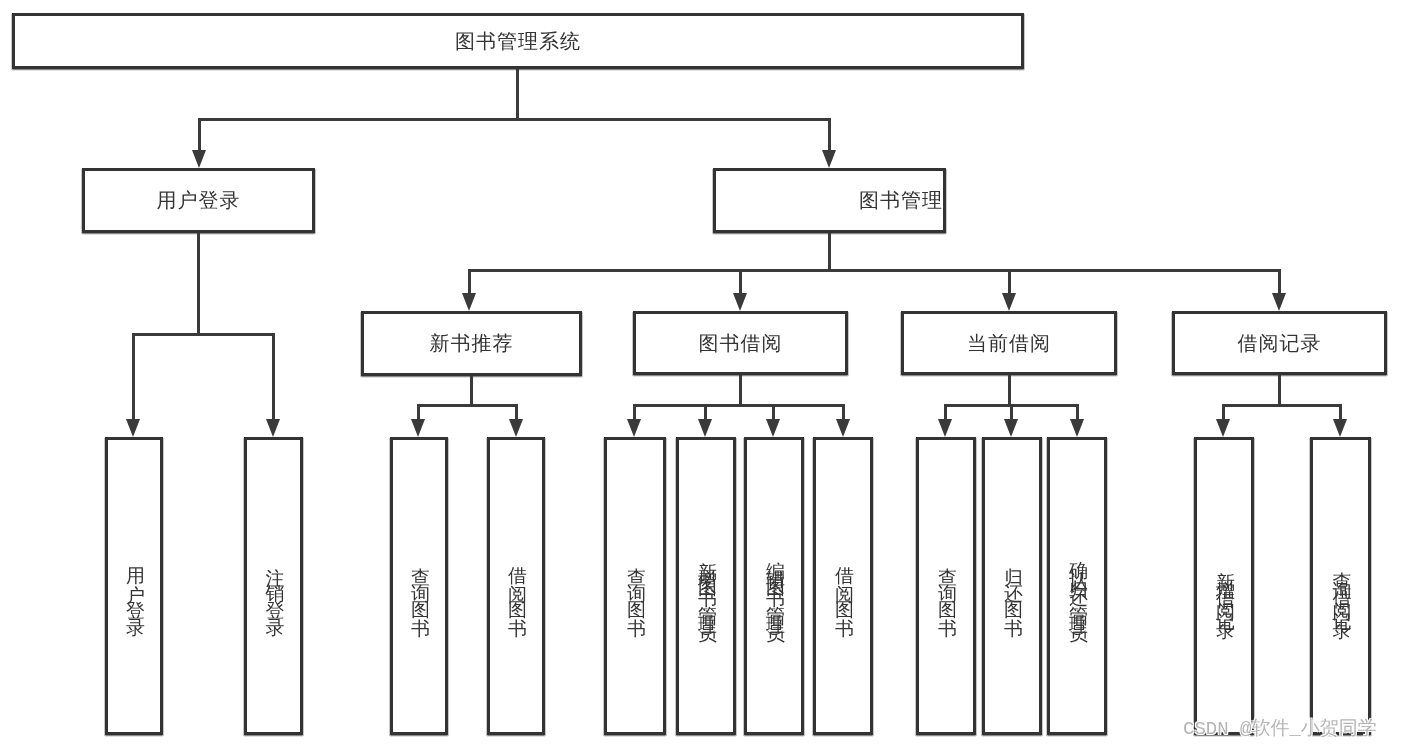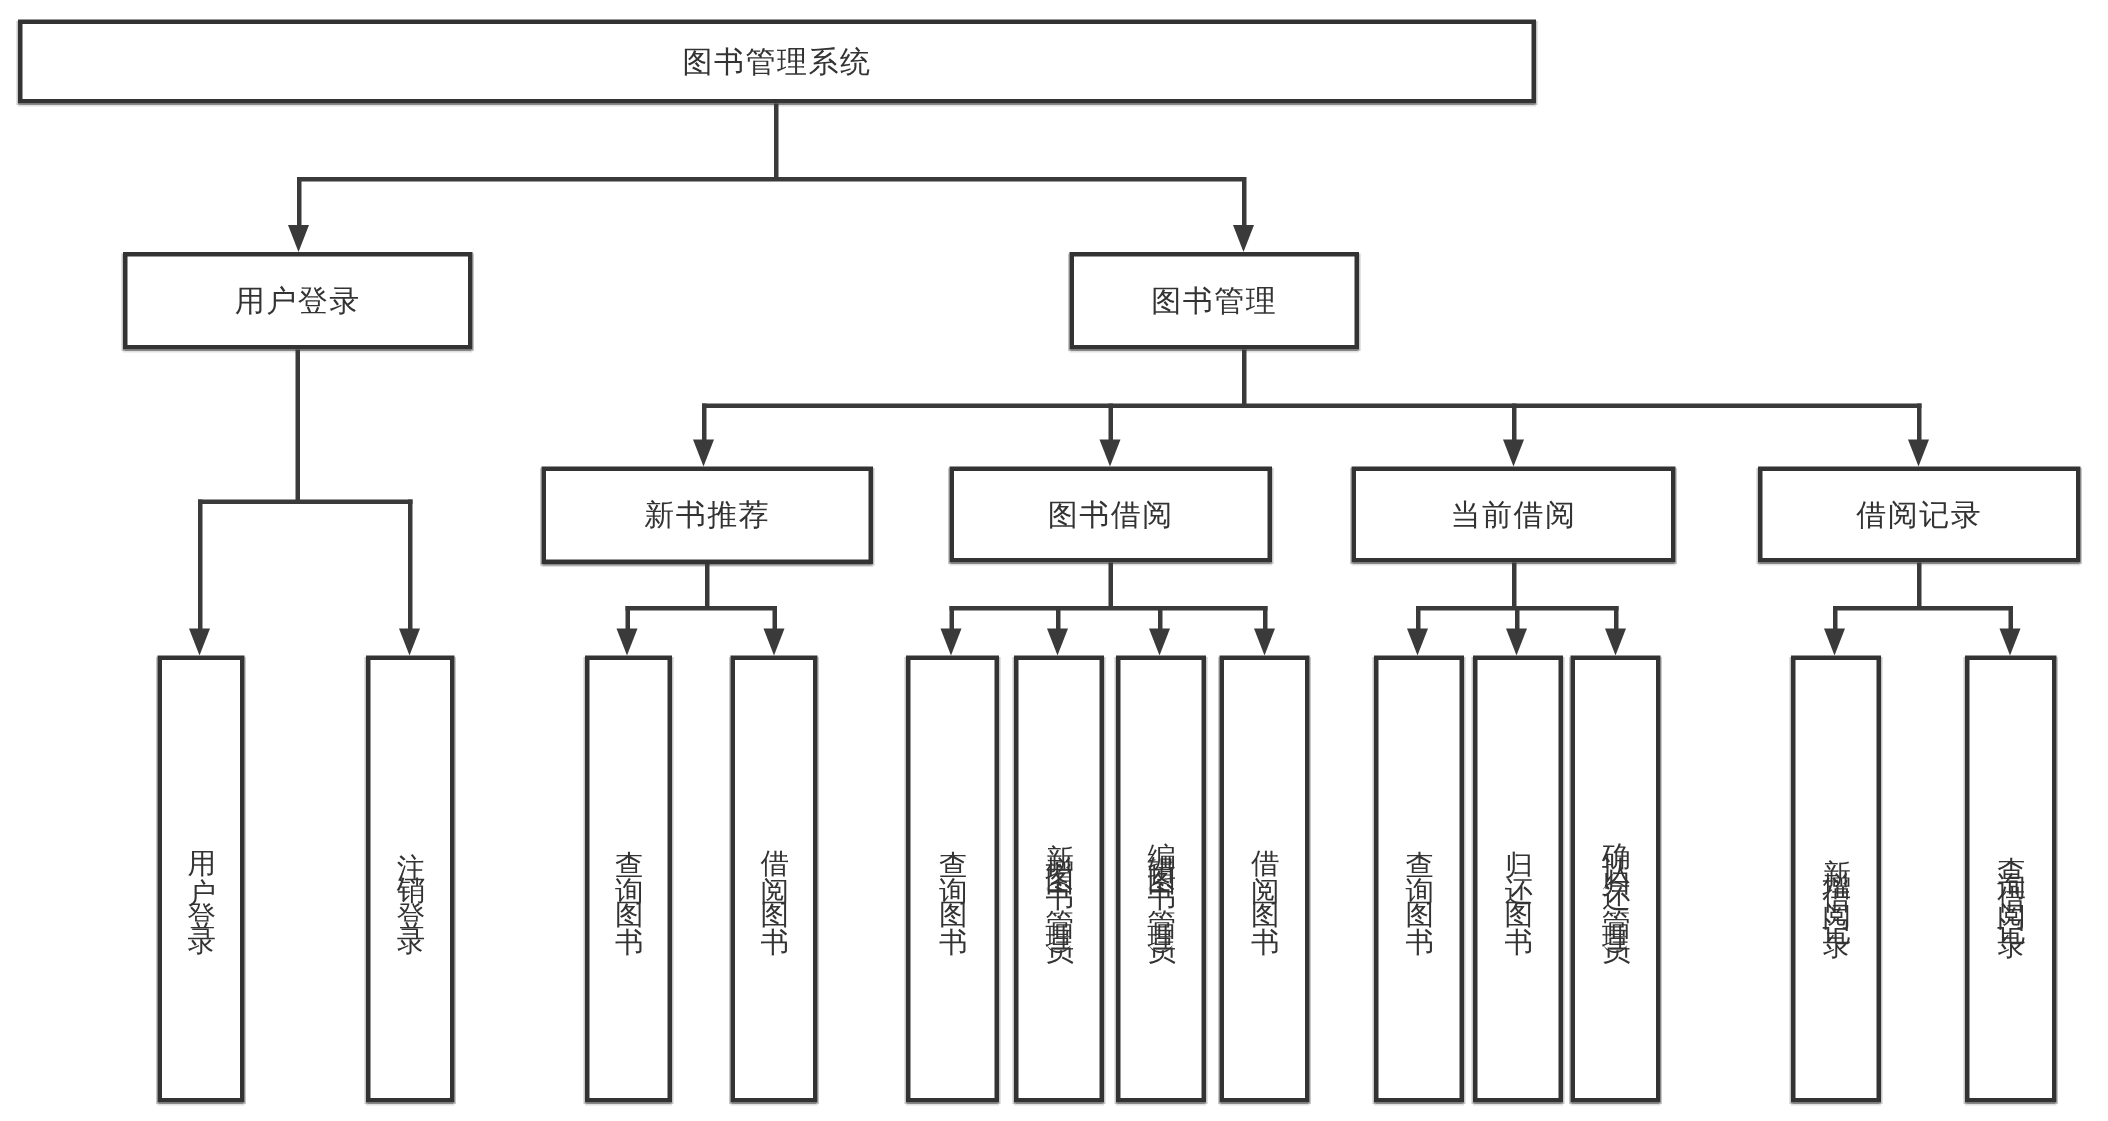--- a/index.html
+++ b/index.html
@@ -1,18 +1,18 @@
 <!DOCTYPE html>
 <html><head>
 <meta charset="utf-8">
 <style>
   html,body{margin:0;padding:0;background:#fff;}
   #canvas{
     position:relative;width:1405px;height:747px;background:#ffffff;overflow:hidden;
-    font-family:Liberation Sans, sans-serif;color:#333;
+    font-family:Liberation Mono, monospace;color:#333;
   }
   .node{
     position:absolute;background:#fff;border:3px solid #333;box-sizing:border-box;
     display:flex;align-items:center;justify-content:center;
     box-shadow:-1px 1px 0 rgba(0,0,0,.22),1px 1px 0 rgba(0,0,0,.22),0 2px 0 rgba(0,0,0,.12);
   }
   .hnode{font-size:20px;letter-spacing:1px;}
   .vnode{font-size:19px;}
   .vtext{
     writing-mode:vertical-rl;text-orientation:mixed;white-space:nowrap;
@@ -41,21 +41,21 @@
 <div id="canvas">
 
   <div class="node hnode" style="left:12px;top:13px;width:1012px;height:56px;">
     <span>图书管理系统</span>
   </div>
 
   <div class="node hnode" style="left:82px;top:168px;width:233px;height:65px;">
     <span>用户登录</span>
   </div>
 
-  <div class="node hnode" style="left:713px;top:168px;width:193px;height:65px;">
+  <div class="node hnode" style="left:713px;top:168px;width:233px;height:65px;justify-content:flex-end;">
     <span>图书管理</span>
   </div>
 
   <div class="node hnode" style="left:633px;top:311px;width:215px;height:64px;">
     <span>图书借阅</span>
   </div>
 
   <div class="node hnode" style="left:361px;top:311px;width:221px;height:65px;">
     <span>新书推荐</span>
   </div>
@@ -164,13 +164,14 @@
   <div class="vline" style="left:1076px;top:404px;height:17px;"></div>
   <div class="arrow" style="left:1070px;top:419px;"></div>
 
   <div class="vline" style="left:1278px;top:375px;height:31px;"></div>
   <div class="hline" style="left:1222px;top:404px;width:119px;"></div>
   <div class="vline" style="left:1222px;top:404px;height:17px;"></div>
   <div class="arrow" style="left:1216px;top:419px;"></div>
   <div class="vline" style="left:1339px;top:404px;height:17px;"></div>
   <div class="arrow" style="left:1333px;top:419px;"></div>
 
+  <div id="watermark">CSDN @软件_小贺同学</div>
 </div>
 
 </body></html>

